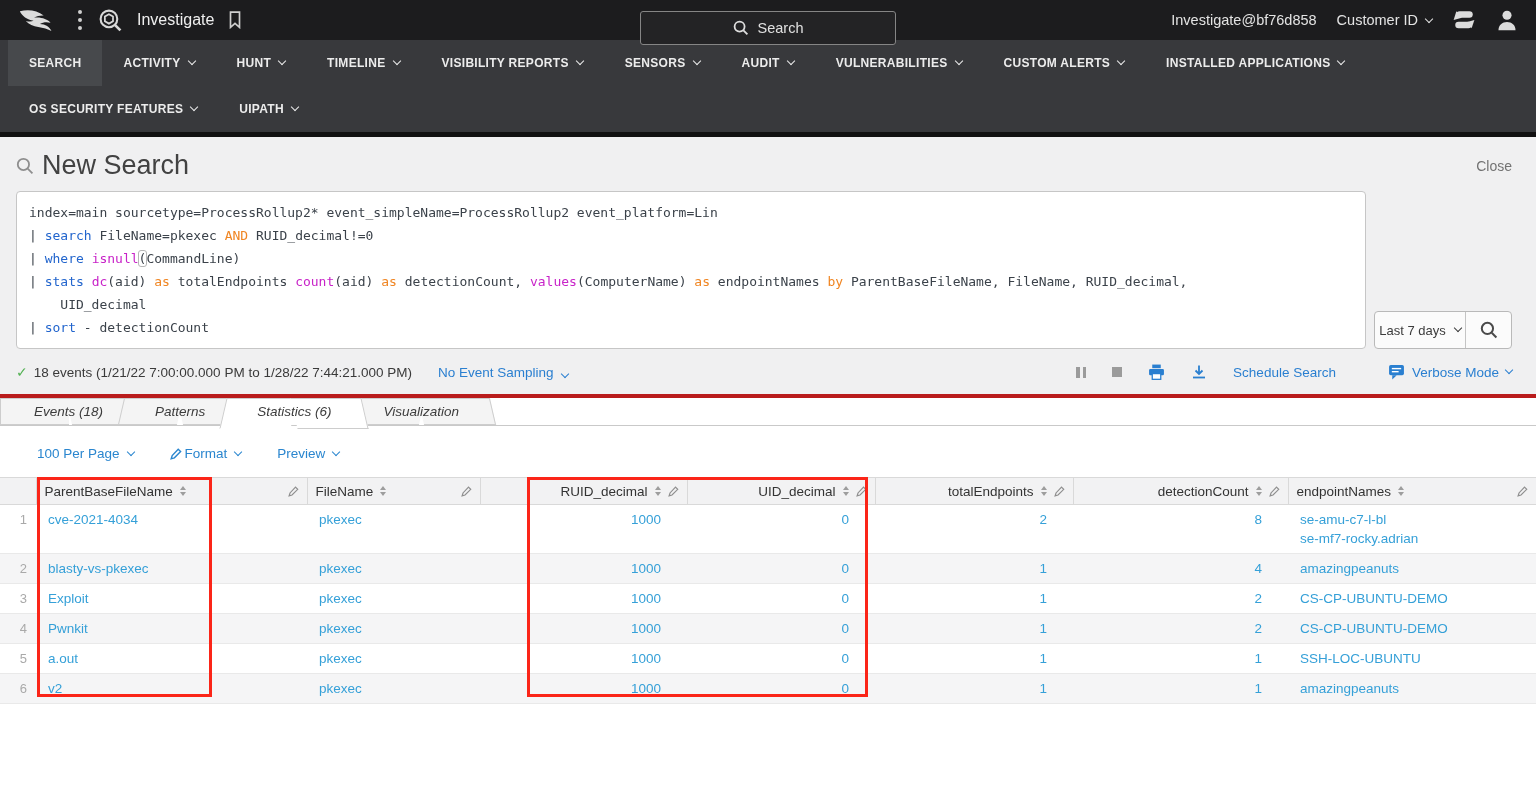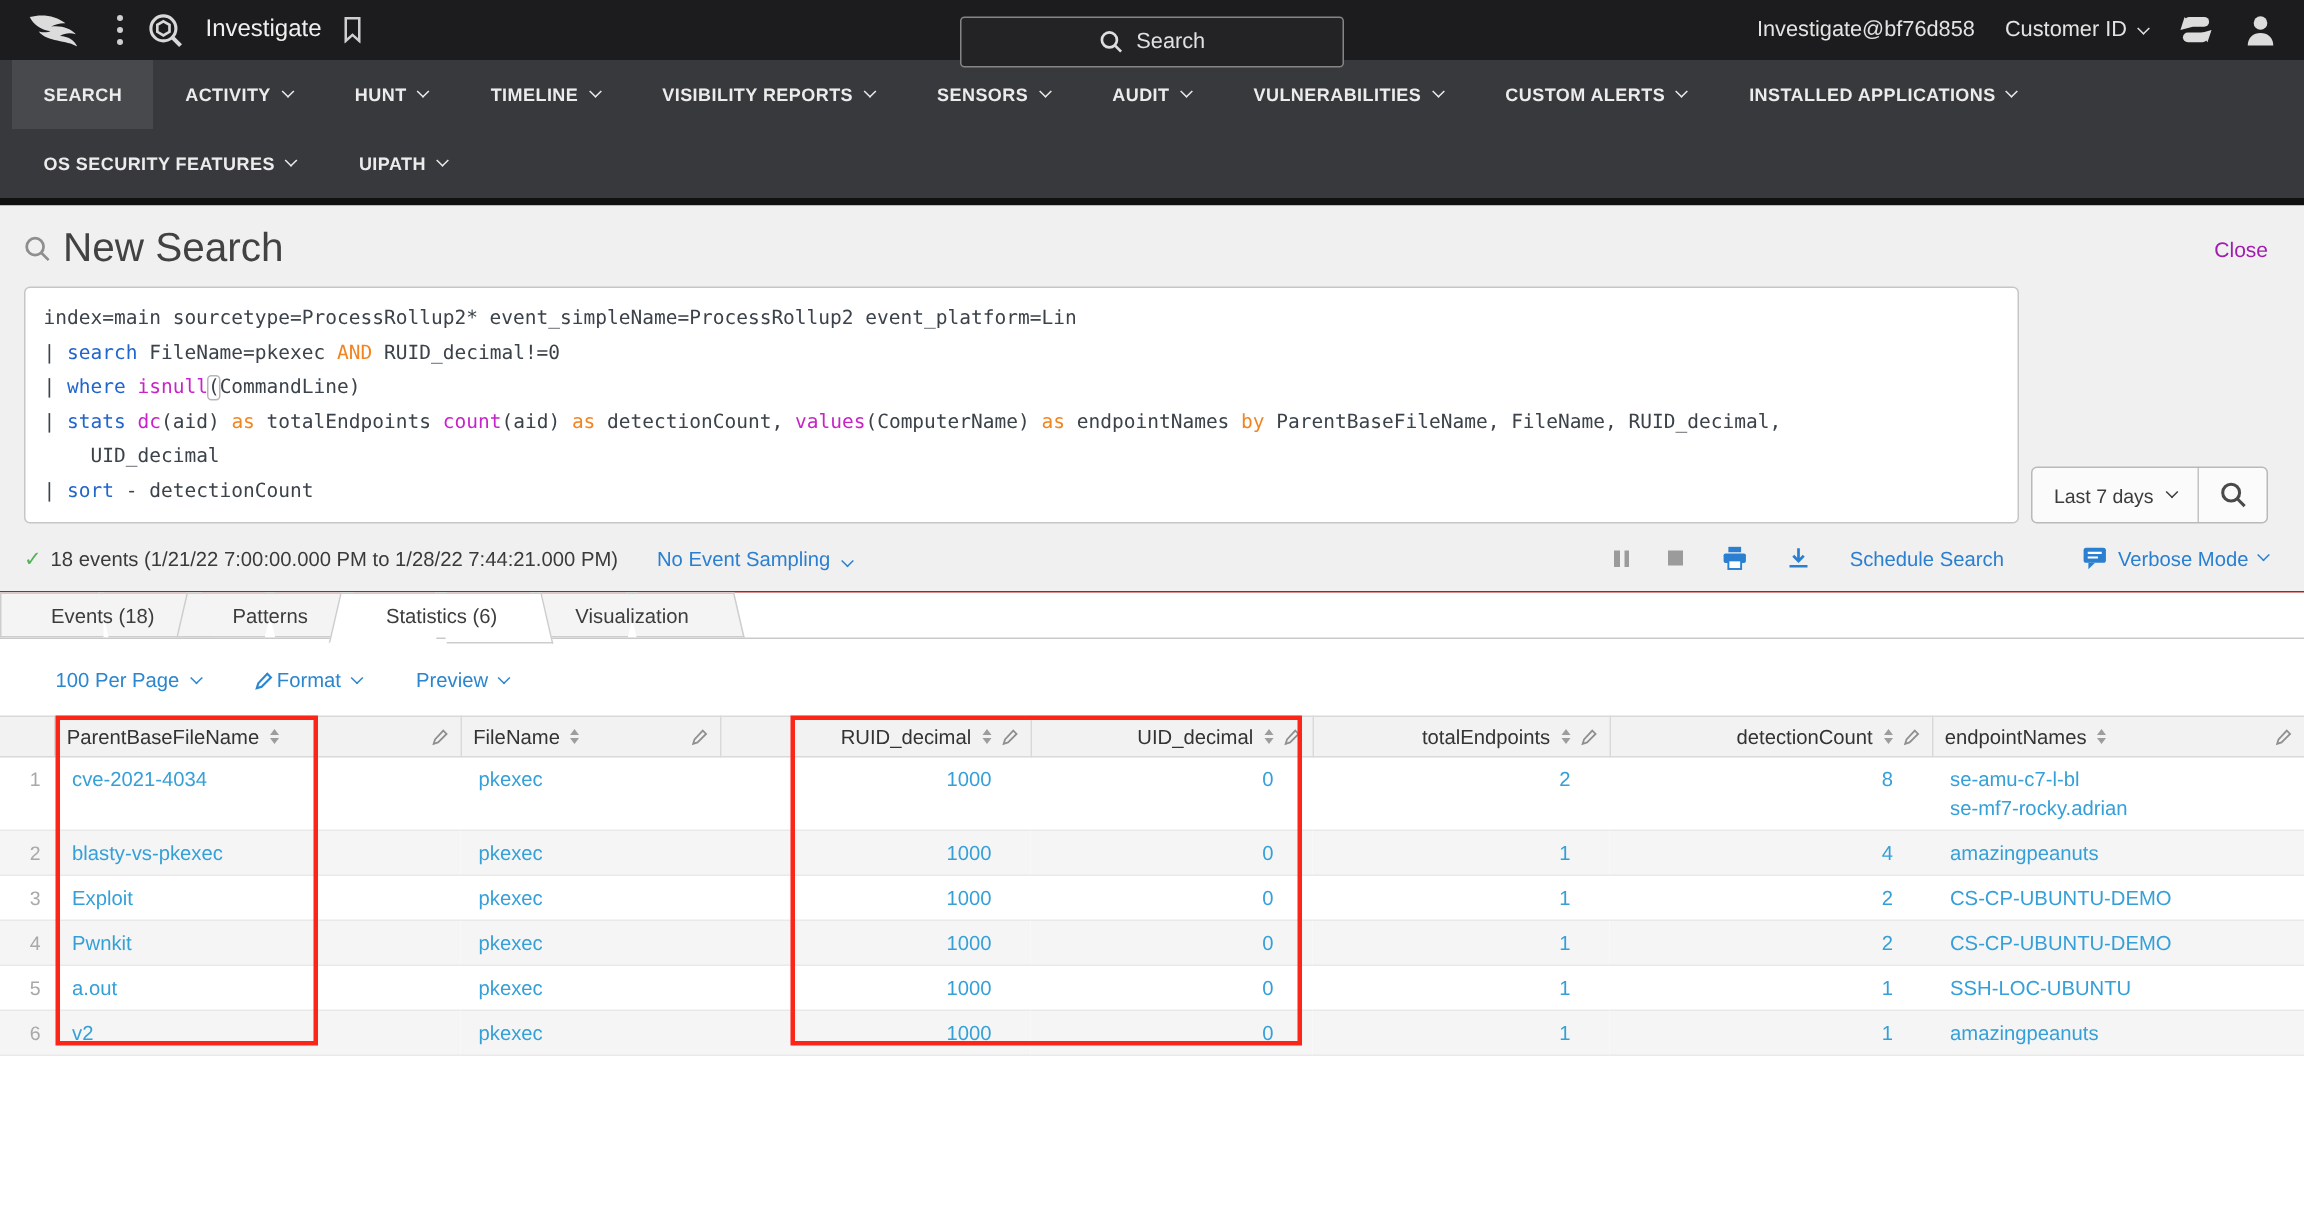--- a/index.html
+++ b/index.html
@@ -31,52 +31,52 @@
   .nav-strip { height:5px; background:#111; }
 
   .caret { display:inline-block; width:6px; height:6px;
     border-right:1.7px solid currentColor; border-bottom:1.7px solid currentColor;
     transform:rotate(45deg); margin-left:8px; margin-top:-4px; }
 
   
   .search-section { background:#f0f0f1; padding-bottom:14px; }
   .ns-header { display:flex; align-items:center; padding:13px 24px 10px 16px; }
   .ns-title { font-size:27px; color:#424242; display:flex; align-items:center; gap:8px; }
-  .ns-close { margin-left:auto; color:#a21caf; font-size:14px; cursor:pointer; }
+  .ns-close { margin-left:auto; color:#737373; font-size:14px; cursor:pointer; }
 
   .query-row { display:flex; margin:0 24px 0 16px; align-items:flex-end; }
   .query-editor { flex:1; background:#fff; border:1px solid #c6c6c6; border-radius:4px;
     padding:9px 12px; font-family:"DejaVu Sans Mono", monospace; font-size:13px;
     line-height:23px; color:#3b424a; min-height:152px; cursor:text; }
   .qline { white-space:pre-wrap; }
   .tok-c { color:#2265cd; }   
   .tok-f { color:#c823c8; }   
   .tok-o { color:#f08522; }   
   .tok-bm { border:1px solid #b7b7b7; border-radius:3px; margin:0 -1px; }
 
-  .time-controls { width:158px; margin-left:8px; height:38px; display:flex;
+  .time-controls { width:138px; margin-left:8px; height:38px; display:flex;
     background:#fbfbfb; border:1px solid #b9b9b9; border-radius:4px; overflow:hidden; }
   .time-range { flex:1; display:flex; align-items:center; justify-content:center;
     font-size:13px; color:#3c3c3c; cursor:pointer; border-right:1px solid #c4c4c4; }
   .go-search { width:45px; display:flex; align-items:center; justify-content:center; cursor:pointer; }
 
   .status-row { display:flex; align-items:center; margin:15px 24px 0 16px;
     font-size:13.5px; color:#3a3a3a; }
   .check { color:#53b153; margin-right:6px; font-size:14px; }
   .sampling { color:#2a7fd0; margin-left:26px; cursor:pointer; }
   .status-right { margin-left:auto; display:flex; align-items:center; gap:26px;padding-left:32px; }
   .pause-icon { display:flex; gap:3px; cursor:pointer; }
   .pause-icon i { width:3.5px; height:11px; background:#9b9b9b; }
   .stop-icon { width:10px; height:10px; background:#9b9b9b; cursor:pointer; }
   .blue-link { color:#2a7fd0; cursor:pointer; font-size:13.5px; }
   .verbose { display:flex; align-items:center; gap:7px; margin-left:26px; }
 
   
-  .tabbar { position:relative; background:#fff; border-top:1px solid #b91c1c;
-    border-bottom:1px solid #c9c9c9; height:32px; display:flex; padding-left:0; }
+  .tabbar { position:relative; background:#fff; border-top:4px solid #b91c1c;
+    border-bottom:1px solid #c9c9c9; height:32px; display:flex; padding-left:0;font-style:italic; }
   .tab { position:relative; padding:0 34px; display:flex; align-items:center;
     font-size:13.5px; color:#3c3c3c; cursor:pointer; margin-right:-16px; }
   .tab::before, .tab::after { content:''; position:absolute; top:0; bottom:0;
     background:#f4f4f4; z-index:0; }
   .tab::before { left:0; right:50%; border:1px solid #cdcdcd; border-right:none;
     transform:skewX(-13deg); }
   .tab::after { left:50%; right:0; border:1px solid #cdcdcd; border-left:none;
     transform:skewX(13deg); }
   .tab.first::before { transform:none; }
   .tab span { position:relative; z-index:2; }

